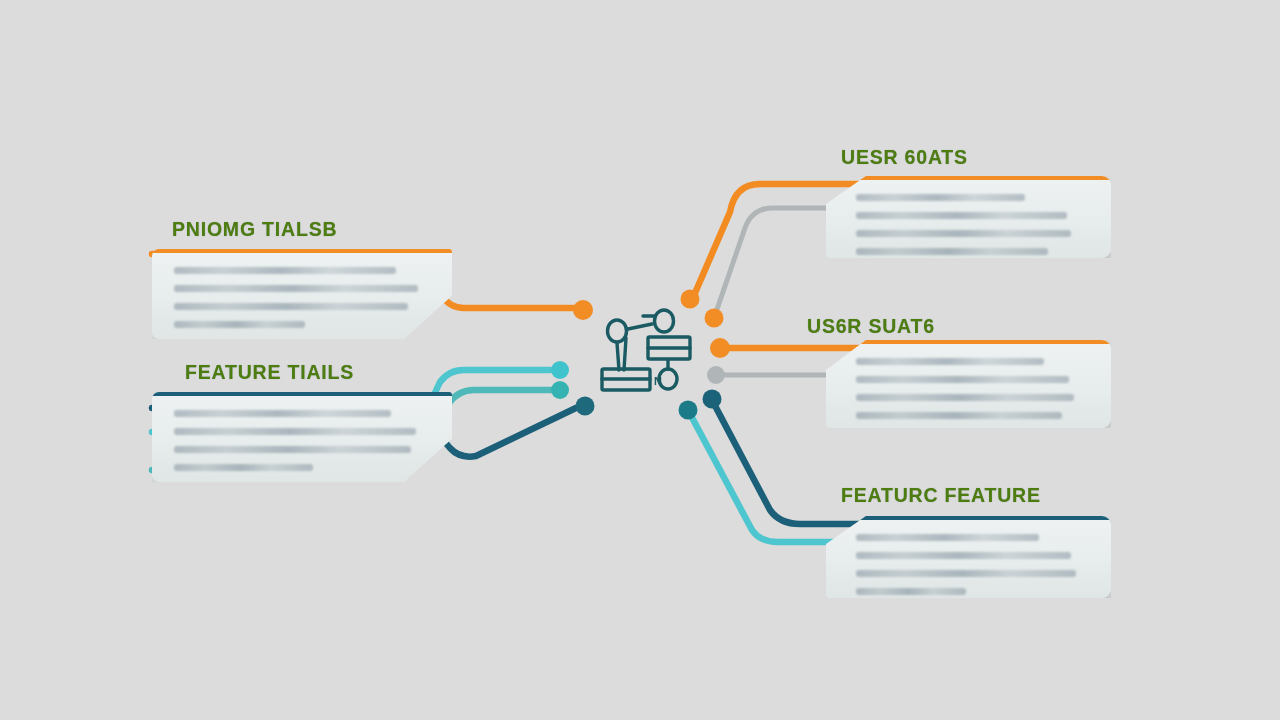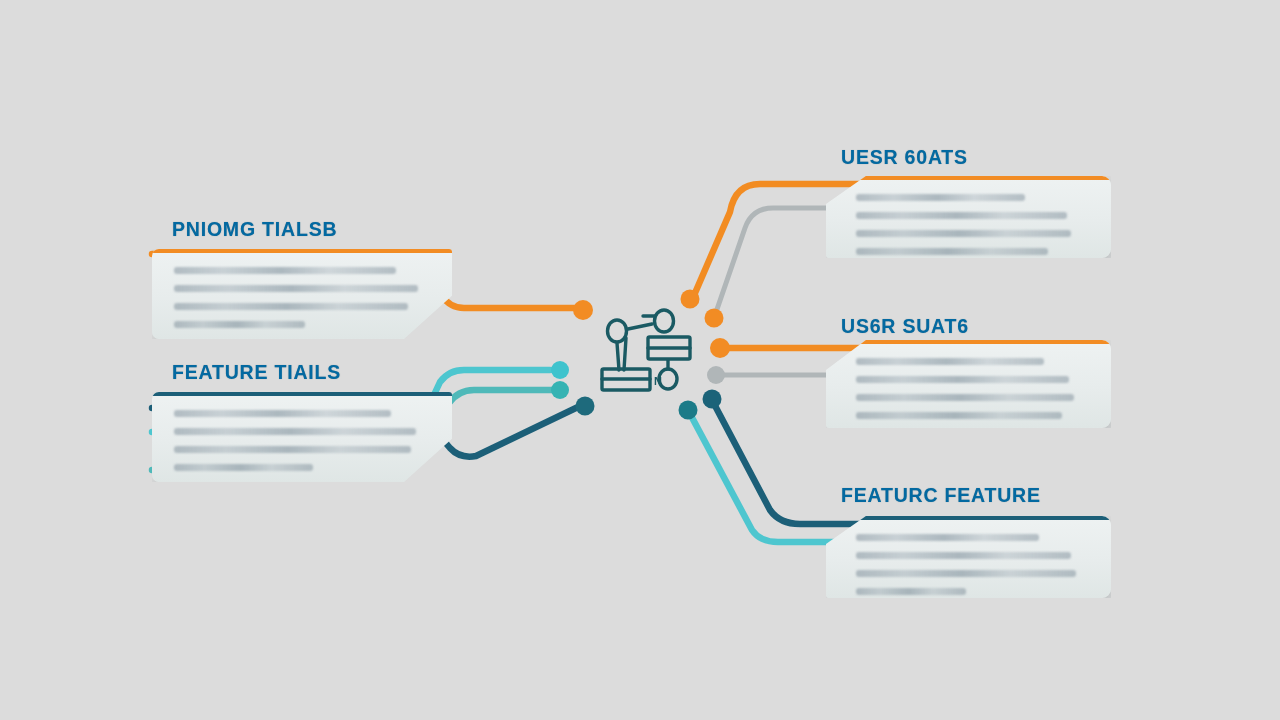--- a/index.html
+++ b/index.html
@@ -26,21 +26,21 @@
   
   .card {
     position: absolute;
     box-sizing: border-box;
   }
   .card-title {
     position: absolute;
     font-weight: 700;
     font-size: 19.5px;
     letter-spacing: 0.8px;
-    color: #0369a1;
+    color: #4d7c0f;
     white-space: nowrap;
     text-shadow: 0 0 1px rgba(46,79,87,0.45);
   }
   .card-body {
     position: absolute;
     box-sizing: border-box;
     background: linear-gradient(180deg, #eef2f2 0%, #e7ecec 55%, #dfe6e5 100%);
     box-shadow: 3px 5px 11px rgba(90,110,115,0.22);
     overflow: hidden;
   }
@@ -170,21 +170,21 @@
       <div class="blur-lines">
         <div class="bl" style="width:88%"></div>
         <div class="bl" style="width:97%"></div>
         <div class="bl" style="width:93%"></div>
         <div class="bl" style="width:52%"></div>
       </div>
     </div>
   </div>
 
   <div class="card left">
-    <div class="card-title" style="left:172px; top:361px;">FEATURE TIAILS</div>
+    <div class="card-title" style="left:185px; top:361px;">FEATURE TIAILS</div>
     <div class="card-body" style="left:152px; top:392px; width:300px; height:90px; --accent:#1c5f78;">
       <div class="blur-lines">
         <div class="bl" style="width:86%"></div>
         <div class="bl" style="width:96%"></div>
         <div class="bl" style="width:94%"></div>
         <div class="bl" style="width:55%"></div>
       </div>
     </div>
   </div>
 
@@ -194,21 +194,21 @@
       <div class="blur-lines">
         <div class="bl" style="width:74%"></div>
         <div class="bl" style="width:92%"></div>
         <div class="bl" style="width:94%"></div>
         <div class="bl" style="width:84%"></div>
       </div>
     </div>
   </div>
 
   <div class="card right">
-    <div class="card-title" style="left:841px; top:315px;">US6R SUAT6</div>
+    <div class="card-title" style="left:807px; top:315px;">US6R SUAT6</div>
     <div class="card-body" style="left:826px; top:340px; width:285px; height:88px; --accent:#f28c24;">
       <div class="blur-lines">
         <div class="bl" style="width:82%"></div>
         <div class="bl" style="width:93%"></div>
         <div class="bl" style="width:95%"></div>
         <div class="bl" style="width:90%"></div>
       </div>
     </div>
   </div>
 

